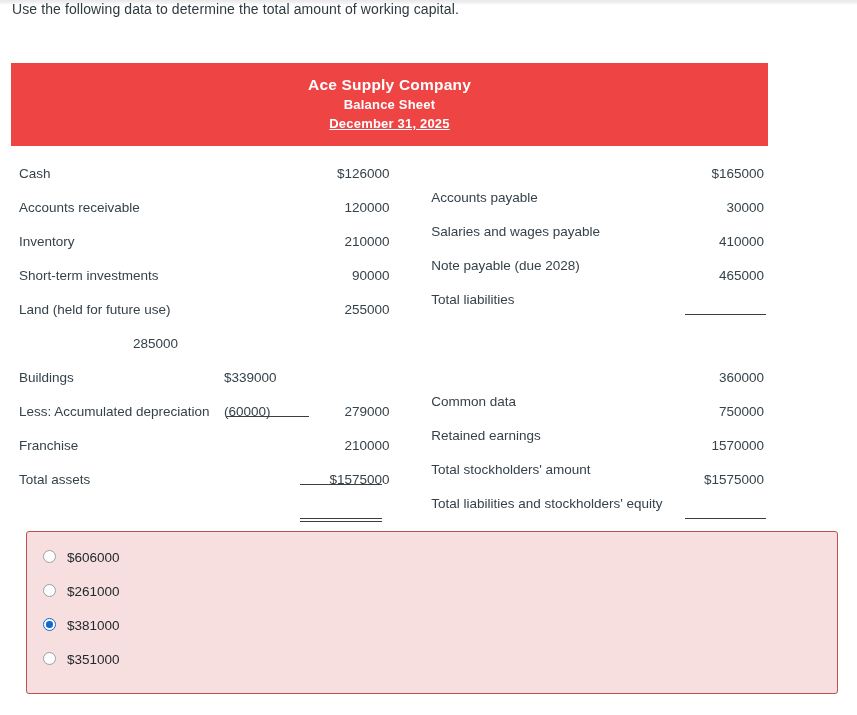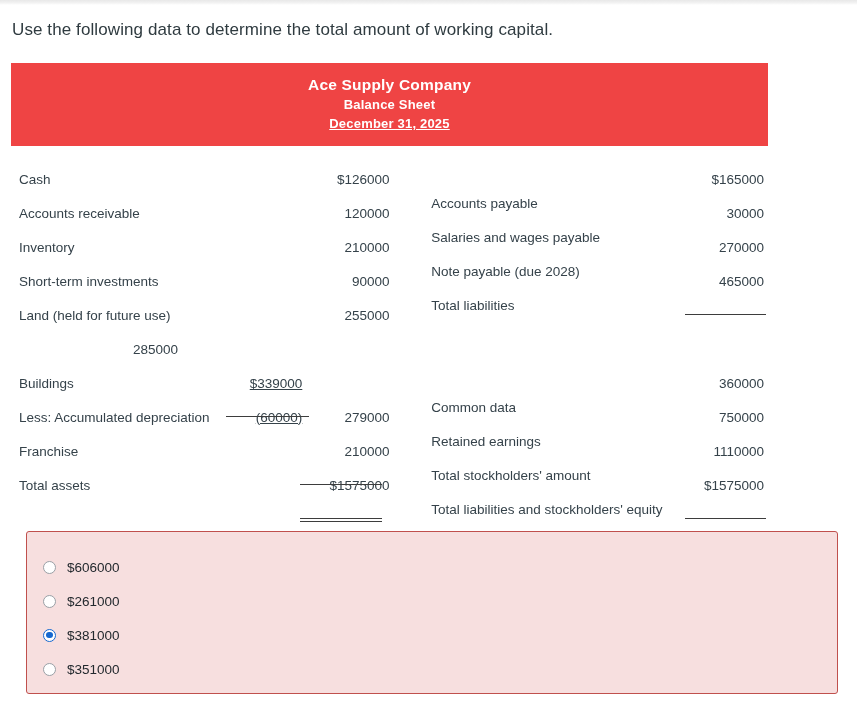--- a/index.html
+++ b/index.html
@@ -18,23 +18,23 @@
   .top-band {
     position: absolute;
     left: 0; top: 0;
     width: 857px; height: 5px;
     background: linear-gradient(to bottom, #e8e8e8 0%, #f2f2f2 55%, #ffffff 100%);
   }
 
   
   .prompt {
     position: absolute;
-    left: 12px; top: 20px;
+    left: 12px; top: 0;
     width: 820px;
-    font-size: 17px;
+    font-size: 14px;
     color: #2f3b40;
     line-height: 19px;
     letter-spacing: .1px;
   }
 
   
   .sheet {
     position: absolute;
     left: 11px; top: 63px;
     width: 757px;
@@ -46,32 +46,32 @@
     padding: 12px 0 13px 0;
     font-weight: bold;
     letter-spacing: .2px;
   }
   .sheet-header .line1 { font-size: 15.5px; line-height: 20px; }
   .sheet-header .line2 { font-size: 13px;   line-height: 19px; }
   .sheet-header .line3 { font-size: 13px;   line-height: 19px; text-decoration: underline; }
 
   .sheet-body {
     position: relative;
-    padding-top: 16px;
+    padding-top: 10px;
   }
   .bs-row {
     display: flex;
     align-items: center;
     height: 34px;
     font-size: 13.5px;
     color: #35424a;
   }
   
   .col-label-l { width: 215px; padding-left: 8px; white-space: nowrap; }
-  .col-sub-l   { width: 85px;  text-align: right; padding-right: 6px; text-decoration: underline; }
+  .col-sub-l   { width: 85px;  padding-right: 6px; }
   .col-val-l   { width: 88px;  text-align: right; padding-right: 6px; }
   .gap-mid     { width: 36px; }
   
   .col-label-r { width: 250px; white-space: nowrap; margin-top: 48px; }
   .col-val-r   { width: 90px;  text-align: right; padding-right: 4px; }
 
   
   .rule {
     position: absolute;
     border-top: 1.3px solid #3d3d3d;
@@ -87,21 +87,21 @@
     position: absolute;
     left: 26px; top: 531px;
     width: 812px; height: 163px;
     background: #f7dfdf;
     border: 1.4px solid #c0504d;
     border-radius: 3px;
     padding: 18px 0 0 16px;
   }
   .choice {
     display: flex;
-    align-items: center;
+    align-items: flex-start;
     height: 34px;
     font-size: 13.5px;
     color: #23292e;
   }
   .radio {
     width: 13px; height: 13px;
     border-radius: 50%;
     border: 1.3px solid #9aa0a6;
     background: #ffffff;
     margin-right: 11px;
@@ -155,21 +155,21 @@
       <div class="col-label-r">Salaries and wages payable</div>
       <div class="col-val-r">30000</div>
     </div>
 
     <div class="bs-row">
       <div class="col-label-l">Inventory</div>
       <div class="col-sub-l"></div>
       <div class="col-val-l">210000</div>
       <div class="gap-mid"></div>
       <div class="col-label-r">Note payable (due 2028)</div>
-      <div class="col-val-r">270000</div>
+      <div class="col-val-r">410000</div>
     </div>
 
     <div class="bs-row">
       <div class="col-label-l">Short-term investments</div>
       <div class="col-sub-l"></div>
       <div class="col-val-l">90000</div>
       <div class="gap-mid"></div>
       <div class="col-label-r">Total liabilities</div>
       <div class="col-val-r">465000</div>
     </div>
@@ -208,21 +208,21 @@
       <div class="col-label-r">Retained earnings</div>
       <div class="col-val-r">750000</div>
     </div>
 
     <div class="bs-row">
       <div class="col-label-l">Franchise</div>
       <div class="col-sub-l"></div>
       <div class="col-val-l">210000</div>
       <div class="gap-mid"></div>
       <div class="col-label-r">Total stockholders' amount</div>
-      <div class="col-val-r">1110000</div>
+      <div class="col-val-r">1570000</div>
     </div>
 
     <div class="bs-row">
       <div class="col-label-l">Total assets</div>
       <div class="col-sub-l"></div>
       <div class="col-val-l">$1575000</div>
       <div class="gap-mid"></div>
       <div class="col-label-r">Total liabilities and stockholders' equity</div>
       <div class="col-val-r">$1575000</div>
     </div>

